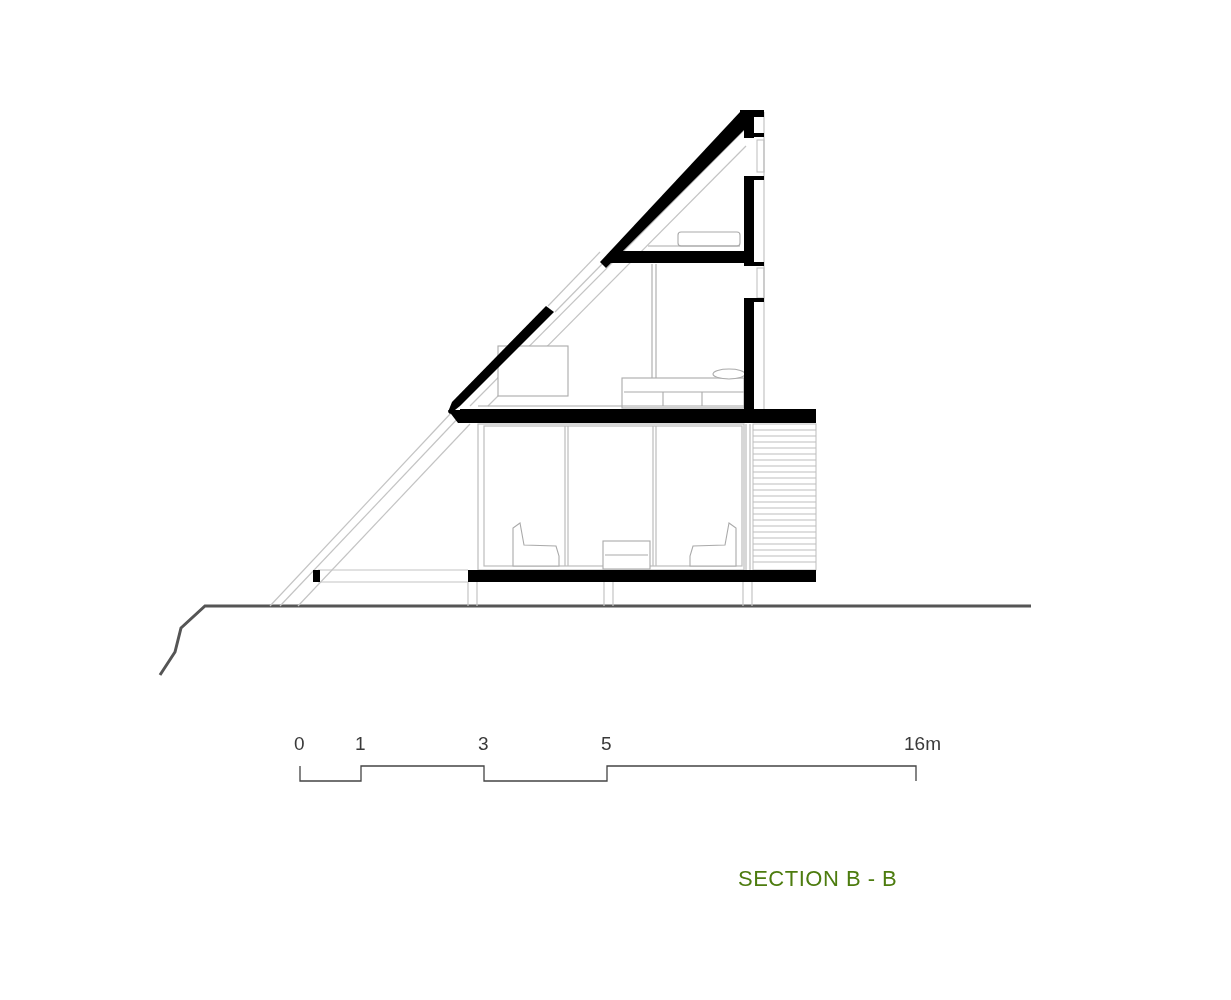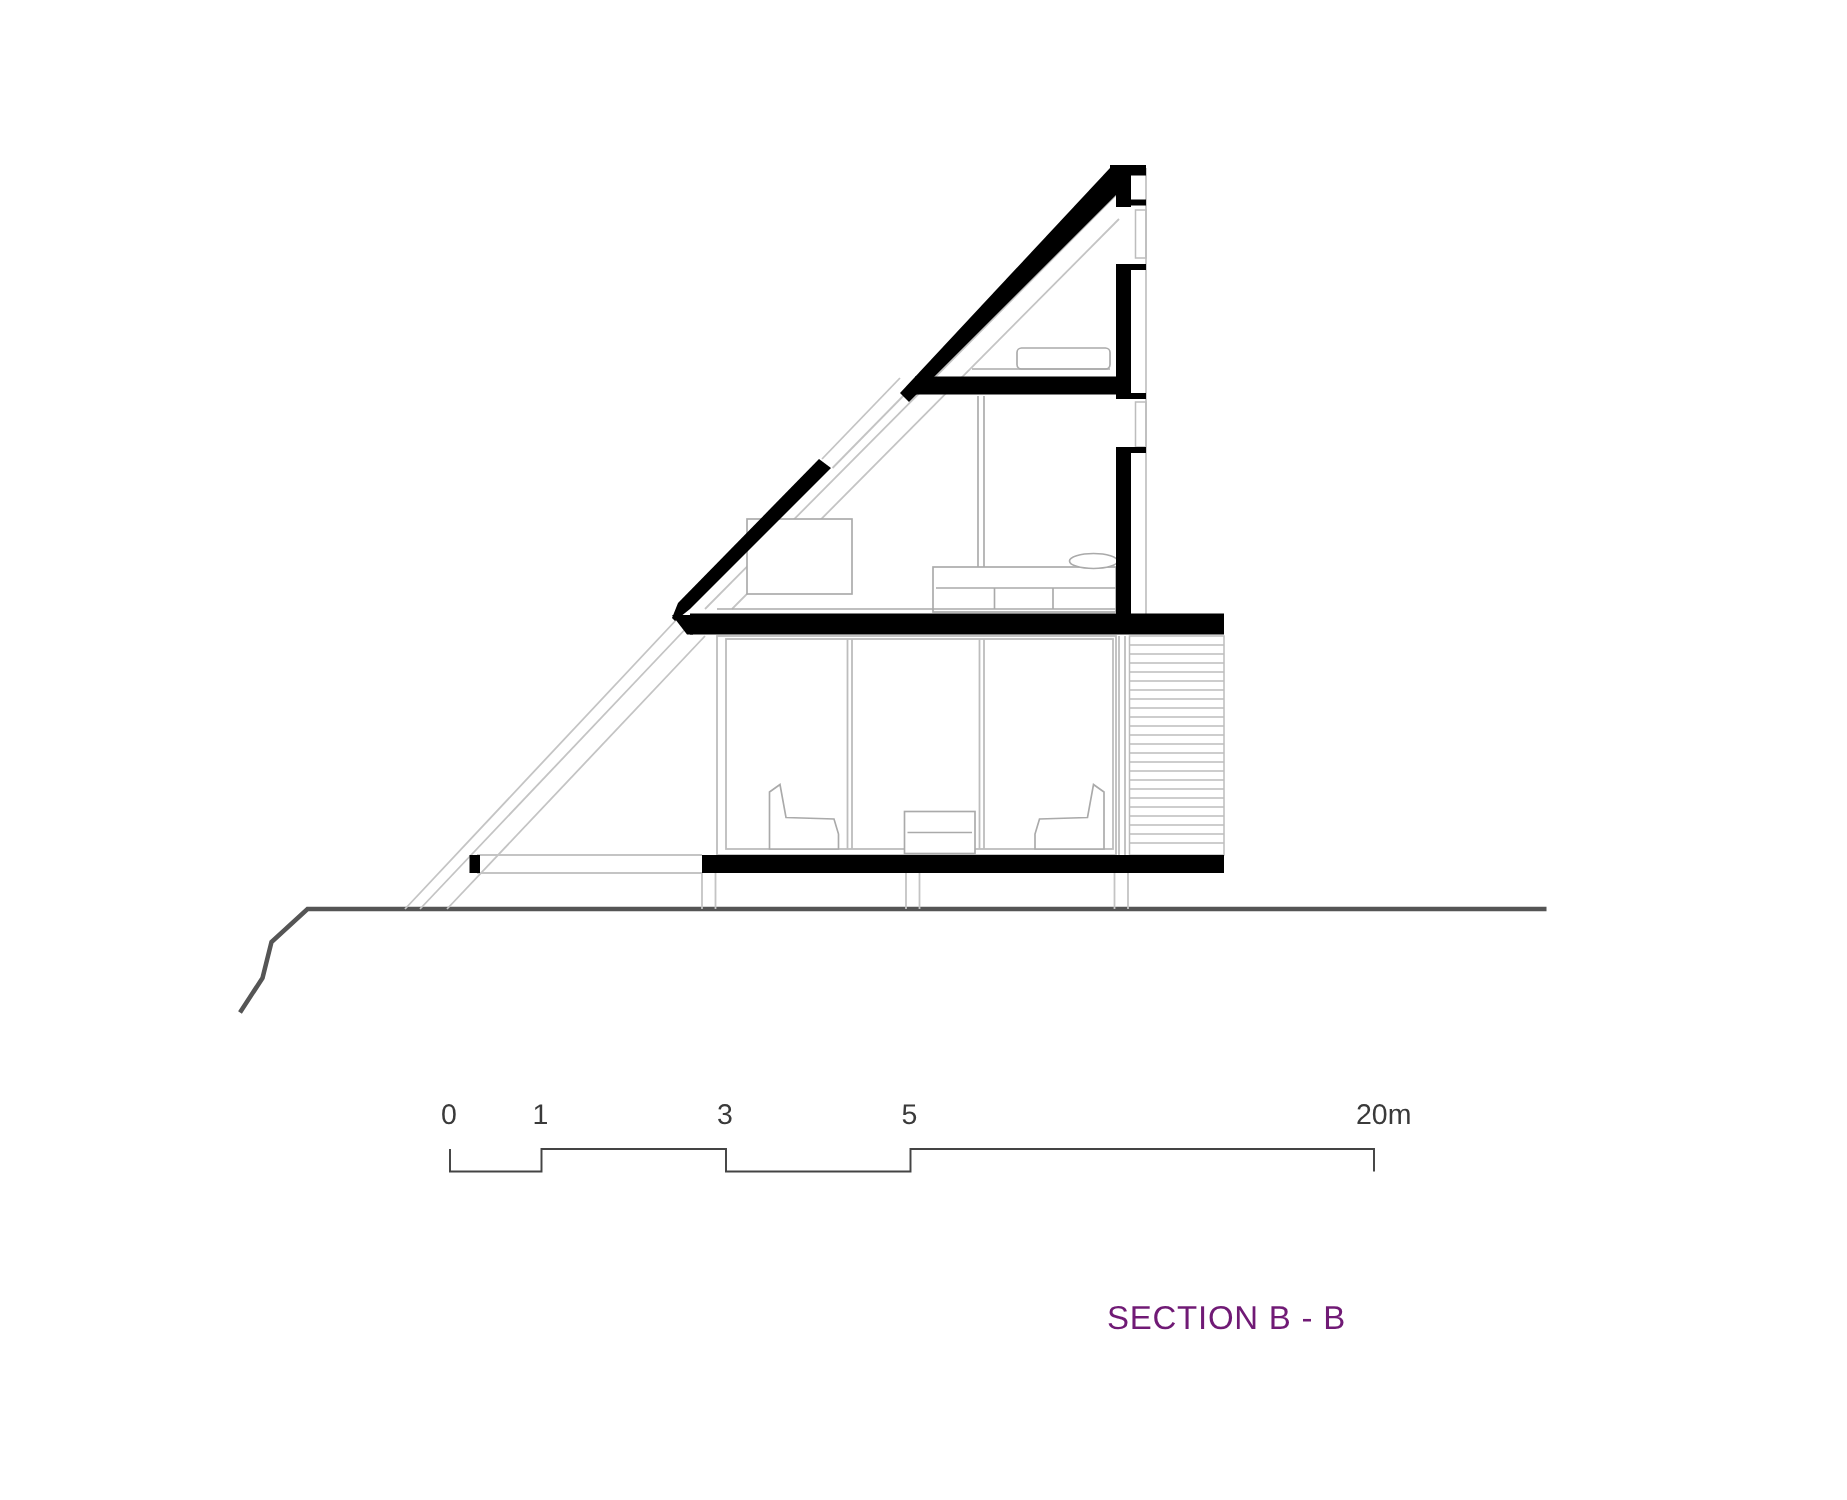--- a/index.html
+++ b/index.html
@@ -1,20 +1,20 @@
 <!DOCTYPE html>
 <html><head>
 <meta charset="utf-8">
 <style>
   html, body { margin:0; padding:0; background:#ffffff; }
   body { width:1231px; height:1000px; position:relative; overflow:hidden; font-family:"Liberation Sans", sans-serif; }
   #drawing { position:absolute; left:0; top:0; width:1231px; height:1000px; }
   .lbl { position:absolute; color:#3a3a3a; font-family:"Liberation Sans", sans-serif; }
   .tick { font-size:19px; top:733px; }
-  .title { font-size:22px; left:738px; top:866px; letter-spacing:0.5px; color:#701a75; }
+  .title { font-size:22px; left:738px; top:866px; letter-spacing:0.5px; color:#4d7c0f; }
 </style>
 </head>
 <body>
 
 <svg id="drawing" viewBox="0 0 1231 1000" xmlns="http://www.w3.org/2000/svg">
 
   <g fill="none" stroke="#555" stroke-width="3">
     <polyline points="160,675 175,652 181,628 205,606 1031,606"></polyline>
   </g>
 
@@ -134,15 +134,15 @@
 
   <g fill="none" stroke="#444" stroke-width="1.3">
     <polyline points="300,766 300,781 361,781 361,766 484,766 484,781 607,781 607,766 916,766 916,781"></polyline>
   </g>
 </svg>
 
 <span class="lbl tick" style="left:294px">0</span>
 <span class="lbl tick" style="left:355px">1</span>
 <span class="lbl tick" style="left:478px">3</span>
 <span class="lbl tick" style="left:601px">5</span>
-<span class="lbl tick" style="left:904px">20m</span>
+<span class="lbl tick" style="left:904px">16m</span>
 
 <div class="lbl title">SECTION B - B</div>
 
 </body></html>

